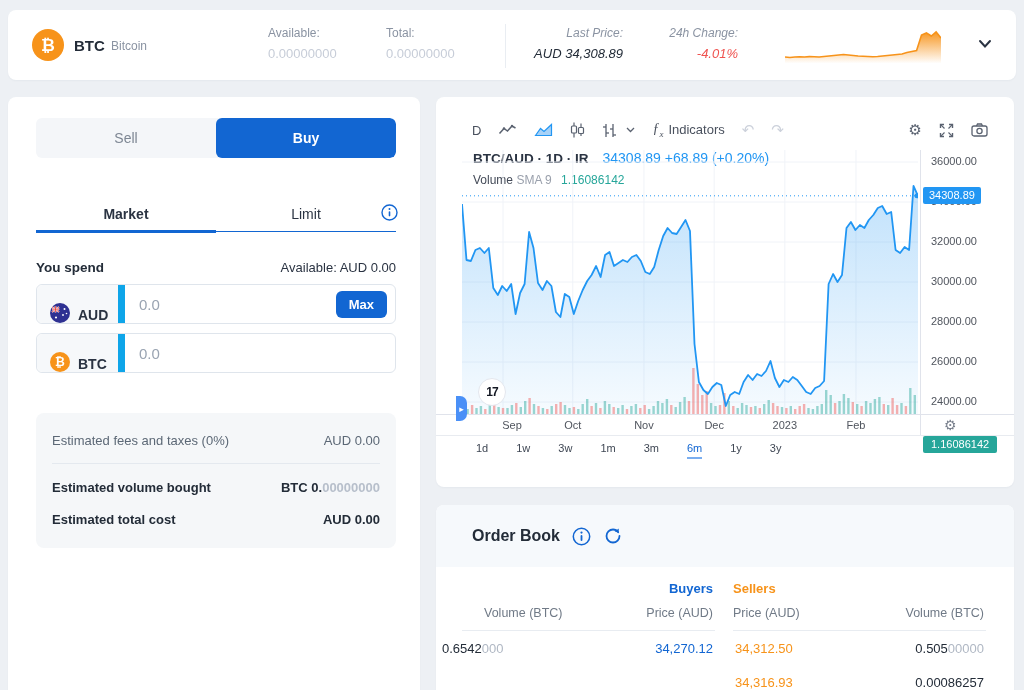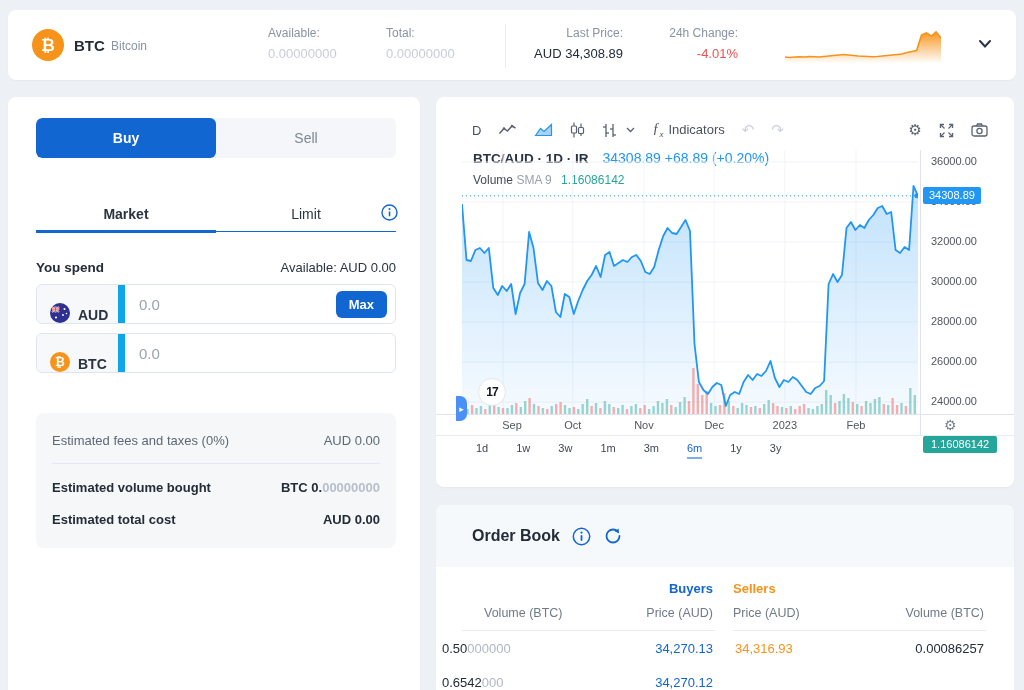--- a/index.html
+++ b/index.html
@@ -11,21 +11,21 @@
   
   .header-card { left:8px; top:10px; width:1008px; height:70px; }
   .coin-icon { position:absolute; left:24px; top:19px; width:32px; height:32px; border-radius:50%;
     background:#f7931a; color:#fff; font-weight:bold; font-size:17px; display:flex; align-items:center; justify-content:center;
     font-family:"DejaVu Sans", sans-serif; }
   .coin-sym { position:absolute; left:66px; top:27px; font-size:15px; font-weight:bold; color:#232c38; }
   .coin-name { position:absolute; left:103px; top:29px; font-size:12px; color:#8a93a2; }
   .hblock { position:absolute; top:16px; }
   .hblock .lbl { font-size:12px; color:#8a93a2; margin-bottom:6px; }
   .hblock .val { font-size:13px; color:#c7cdd8; }
-  .hblock.right { text-align:right; }
+  .hblock.right { text-align:right;font-style:italic; }
   .hblock .val.dark { color:#232c38; }
   .hblock .val.red { color:#ef5350; }
   .hdivider { position:absolute; left:497px; top:14px; width:1px; height:44px; background:#e9edf2; }
   .sparkline { position:absolute; left:777px; top:13px; width:156px; height:46px; }
   .header-chevron { position:absolute; right:24px; top:29px; width:14px; height:10px; cursor:pointer; }
 
   
   .trade-card { left:8px; top:97px; width:412px; height:610px; padding:21px 24px 0 28px; }
   .segmented { display:flex; width:360px; height:40px; background:#f4f6f9; border-radius:6px; overflow:hidden; }
   .segmented .seg { flex:1; display:flex; align-items:center; justify-content:center; font-size:14px; cursor:pointer; color:#7e8794; }
@@ -147,22 +147,22 @@
         <path d="M0.0,34L4.9,34.5L9.8,34L14.6,33.8L19.5,34L24.4,33.6L29.3,33.8L34.1,34L39.0,33.5L43.9,33L48.8,32.5L53.6,32L58.5,31.5L63.4,32L68.3,32.5L73.1,33L78.0,33.2L82.9,33.5L87.8,33.8L92.6,33.5L97.5,33L102.4,32.5L107.3,32L112.1,31.5L117.0,31L121.9,29.5L126.8,28.5L131.6,27.5L136.5,12L141.4,10L146.3,13L151.1,9L156.0,15L156,46L0,46Z" fill="url(#og)"></path>
         <path d="M0.0,34L4.9,34.5L9.8,34L14.6,33.8L19.5,34L24.4,33.6L29.3,33.8L34.1,34L39.0,33.5L43.9,33L48.8,32.5L53.6,32L58.5,31.5L63.4,32L68.3,32.5L73.1,33L78.0,33.2L82.9,33.5L87.8,33.8L92.6,33.5L97.5,33L102.4,32.5L107.3,32L112.1,31.5L117.0,31L121.9,29.5L126.8,28.5L131.6,27.5L136.5,12L141.4,10L146.3,13L151.1,9L156.0,15" fill="none" stroke="#f7931a" stroke-width="1.6"></path>
       </svg>
     <svg class="header-chevron" viewBox="0 0 14 10">
       <polyline points="2,2 7,7.5 12,2" fill="none" stroke="#2a3342" stroke-width="2" stroke-linecap="round"></polyline>
     </svg>
   </div>
 
   <div class="card trade-card">
     <div class="segmented">
+      <div class="seg">Sell</div>
       <div class="seg active">Buy</div>
-      <div class="seg">Sell</div>
     </div>
 
     <div class="subtabs">
       <div class="subtab active">Market</div>
       <div class="subtab">Limit</div>
       <span class="subtab-info icon-btn">
         <svg width="17" height="17" viewBox="0 0 17 17">
             <circle cx="8.5" cy="8.5" r="7.5" fill="none" stroke="#1266d2" stroke-width="1.4"></circle>
             <circle cx="8.5" cy="5" r="1" fill="#1266d2"></circle>
             <rect x="7.7" y="7.2" width="1.6" height="5.2" rx="0.8" fill="#1266d2"></rect>
@@ -478,35 +478,35 @@
     </div>
     <div class="ob-body">
       <div class="ob-cols">
         <div class="ob-half buyers">
           <div class="ob-sidelabel b">Buyers</div>
           <div class="ob-colhead">
             <span>Volume (BTC)</span>
             <span>Price (AUD)</span>
           </div>
           <div class="ob-row">
-            <span class="vol"><span>0.50</span><span class="dim">000000</span></span>
-            <span class="bprice">34,270.13</span>
-          </div>
-          <div class="ob-row">
             <span class="vol"><span>0.6542</span><span class="dim">000</span></span>
             <span class="bprice">34,270.12</span>
           </div>
         </div>
         <div class="ob-half sellers">
           <div class="ob-sidelabel s">Sellers</div>
           <div class="ob-colhead">
             <span>Price (AUD)</span>
             <span>Volume (BTC)</span>
           </div>
           <div class="ob-row">
+            <span class="sprice">34,312.50</span>
+            <span class="vol"><span>0.505</span><span class="dim">00000</span></span>
+          </div>
+          <div class="ob-row">
             <span class="sprice">34,316.93</span>
             <span class="vol"><span>0.00086257</span><span class="dim"></span></span>
           </div>
         </div>
       </div>
     </div>
   </div>
 
 </div>
 

